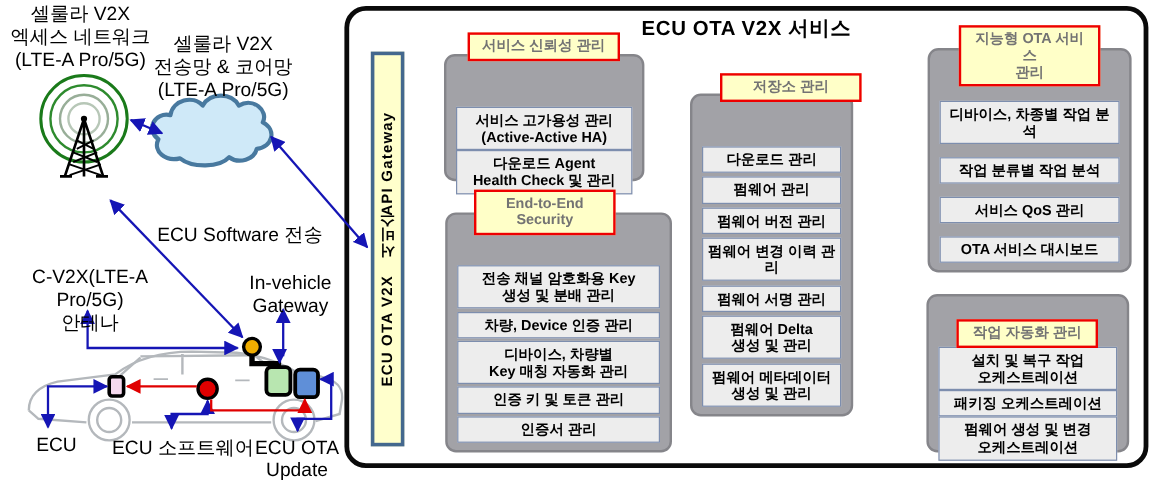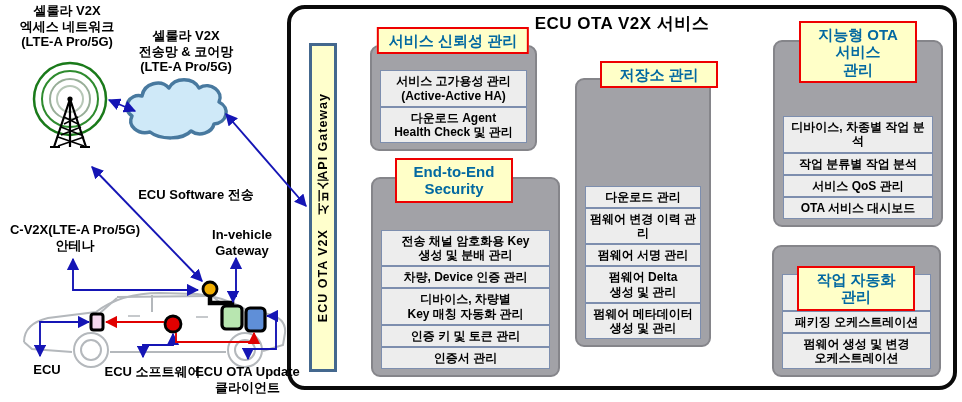--- a/index.html
+++ b/index.html
@@ -1,21 +1,21 @@
 <!DOCTYPE html>
 <html><head>
 <meta charset="utf-8">
 <style>
   html,body{margin:0;padding:0;}
   body{
     width:962px;height:402px;position:relative;background:#ffffff;
     font-family:"Liberation Sans","DejaVu Sans",sans-serif;overflow:hidden;
   }
   .lbl{
-    position:absolute;z-index:8;font-weight:bold;font-size:13px;line-height:1.2;
+    position:absolute;z-index:8;font-weight:normal;font-size:16px;line-height:1.2;
     color:#000;text-align:center;white-space:pre-line;
   }
   
   .big-box{
     position:absolute;left:287px;top:5px;width:670px;height:385px;
     box-sizing:border-box;border:4px solid #0a0a0a;border-radius:18px;background:#fff;z-index:1;
   }
   .panel-title{
     position:absolute;left:287px;top:12px;width:670px;text-align:center;
     font-weight:bold;font-size:17px;color:#000;z-index:2;letter-spacing:.5px;
@@ -28,27 +28,27 @@
   .api-bar .vtext{
     writing-mode:vertical-rl;transform:rotate(180deg);
     font-weight:bold;font-size:12.5px;color:#000;letter-spacing:1px;white-space:nowrap;
   }
   .group{
     position:absolute;box-sizing:border-box;background:#a2a2a7;border:2px solid #85858a;
     border-radius:9px;z-index:2;
   }
   .group-title{
     position:absolute;left:50%;transform:translateX(-50%);z-index:3;
-    background:#ffffc8;border:2.5px solid #ee0000;color:#0369a1;
-    font-weight:bold;font-size:15px;line-height:1.15;text-align:center;
+    background:#ffffc8;border:2.5px solid #ee0000;color:#737373;
+    font-weight:bold;font-size:12px;line-height:1.15;text-align:center;
     padding:3px 10px;white-space:pre-line;min-width:118px;box-sizing:border-box;
   }
   .group-items{
     position:absolute;left:8px;right:8px;top:6px;bottom:6px;
-    display:flex;flex-direction:column;justify-content:flex-end;margin-top:36px;
+    display:flex;flex-direction:column;justify-content:space-between;margin-top:36px;
   }
   .item{
     background:#ededed;border:1.5px solid #7d8eae;color:#000;
     font-weight:600;font-size:12px;line-height:1.18;text-align:center;
     padding:3px 2px;white-space:pre-line;
   }
   .g0{left:370px;top:45px;width:167px;height:106px;}
   .g0t{top:27px;}
   .g1{left:371px;top:177px;width:189px;height:200px;}
   .g1t{top:158px;}
@@ -92,20 +92,22 @@
       <div class="item">인증 키 및 토큰 관리</div>
       <div class="item">인증서 관리</div>
     </div>
 </div>
 <div class="group-title g1t gt1" style="transform:translateX(-50%);">End-to-End
 Security</div>
 
 <div class="group g2">
   <div class="group-items">
       <div class="item">다운로드 관리</div>
+      <div class="item">펌웨어 관리</div>
+      <div class="item">펌웨어 버전 관리</div>
       <div class="item">펌웨어 변경 이력 관리</div>
       <div class="item">펌웨어 서명 관리</div>
       <div class="item">펌웨어 Delta
 생성 및 관리</div>
       <div class="item">펌웨어 메타데이터
 생성 및 관리</div>
     </div>
 </div>
 <div class="group-title g2t gt2" style="transform:translateX(-50%);">저장소 관리</div>
 

